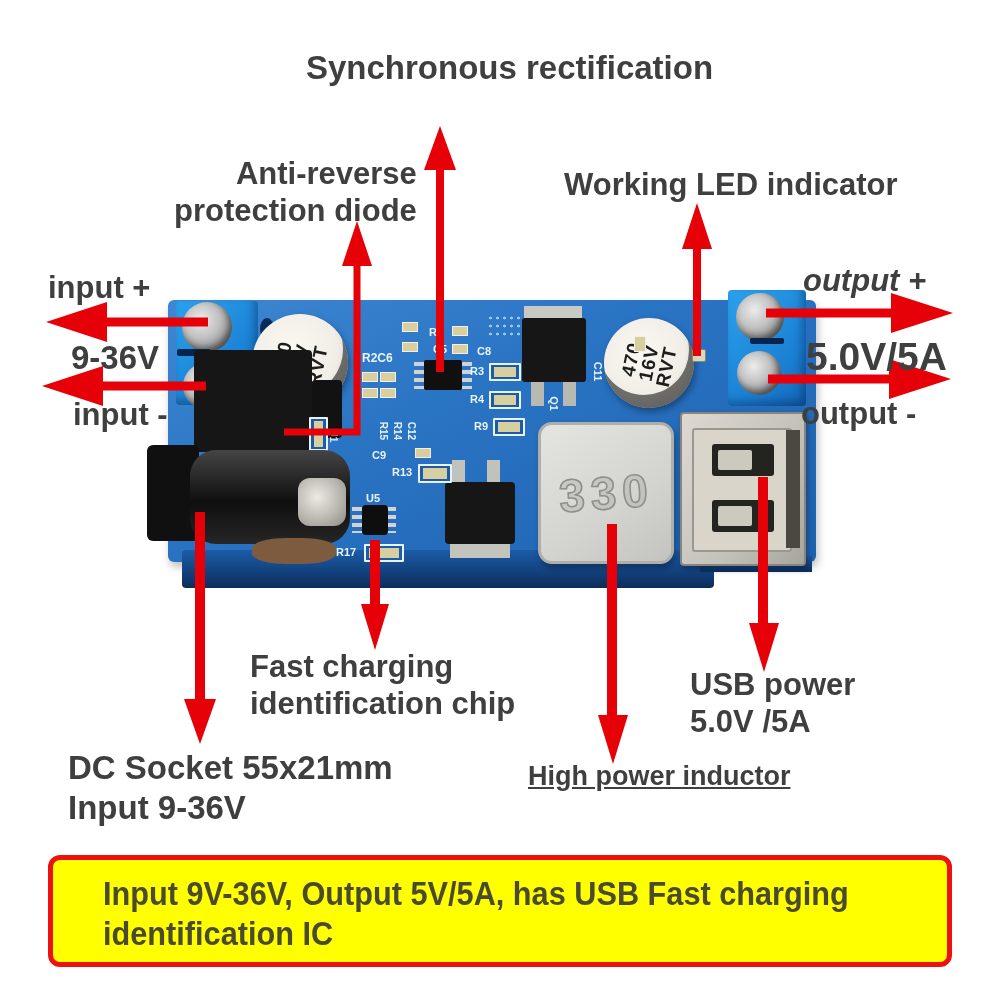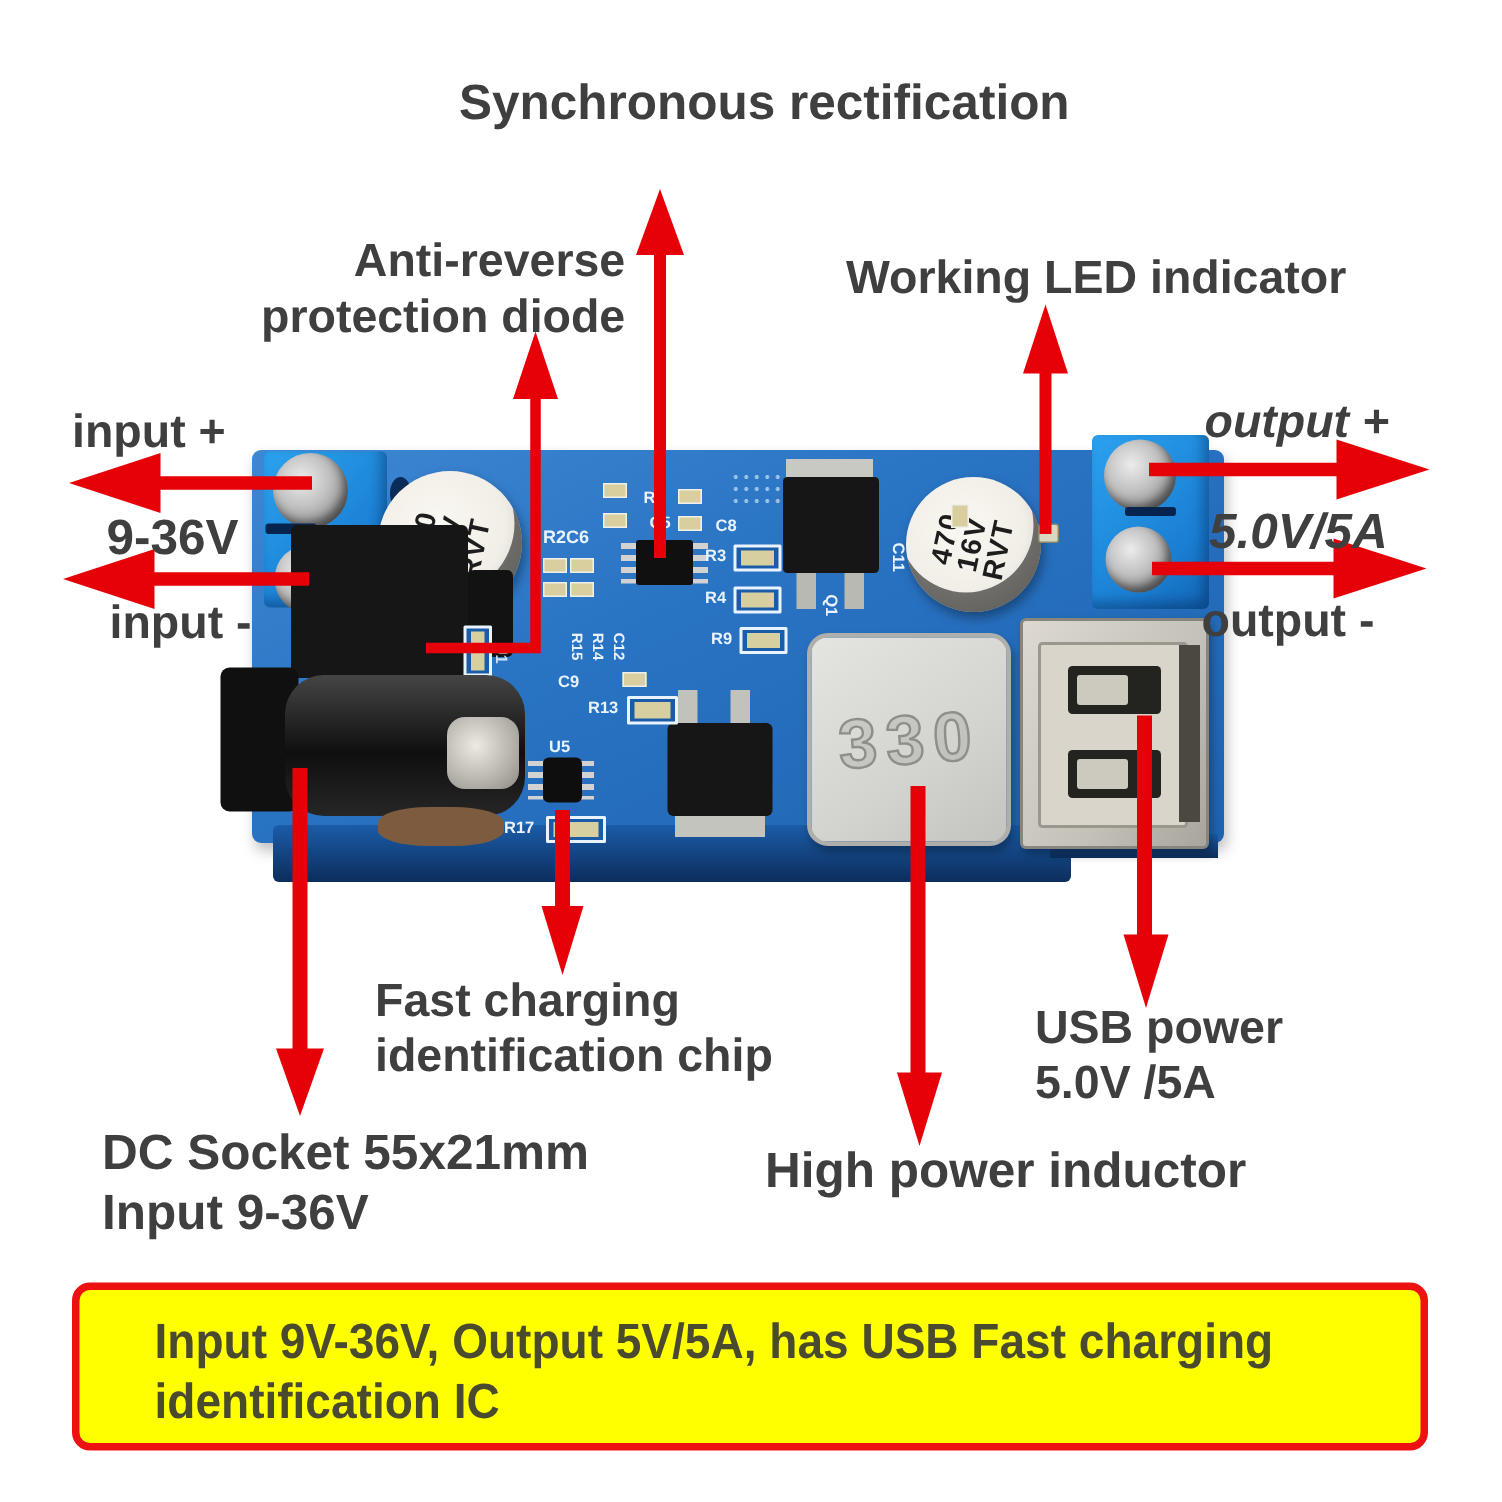--- a/index.html
+++ b/index.html
@@ -217,36 +217,36 @@
     <div>Anti-reverse</div>
     <div>protection diode</div>
   </div>
   <div class="lbl" style="left:564px;top:166px;font-size:31px;">Working LED indicator</div>
 
   <div class="lbl" style="left:48px;top:269px;font-size:31px;">input +</div>
   <div class="lbl" style="left:71px;top:338px;font-size:33px;">9-36V</div>
   <div class="lbl" style="left:73px;top:396px;font-size:31px;">input -</div>
 
   <div class="lbl" style="left:803px;top:262px;font-size:31px;font-style:italic;">output +</div>
-  <div class="lbl" style="left:806px;top:334px;font-size:33px;font-style:italic;">5.0V/5A</div>
+  <div class="lbl" style="left:806px;top:334px;font-size:39px;">5.0V/5A</div>
   <div class="lbl" style="left:801px;top:395px;font-size:31px;">output -</div>
 
   <div class="lbl" style="left:250px;top:648px;font-size:31px;">
     <div>Fast charging</div>
     <div>identification chip</div>
   </div>
   <div class="lbl" style="left:690px;top:666px;font-size:31px;">
     <div>USB power</div>
     <div>5.0V /5A</div>
   </div>
   <div class="lbl" style="left:68px;top:748px;font-size:33px;">
     <div>DC Socket 55x21mm</div>
     <div>Input 9-36V</div>
   </div>
-  <div class="lbl" style="left:510px;top:760px;font-size:33px;">High power inductor</div>
+  <div class="lbl" style="left:528px;top:760px;font-size:27px;text-decoration:underline;">High power inductor</div>
 
   <div class="banner">
     <div class="btxt">
       <div>Input 9V-36V, Output 5V/5A, has USB Fast charging</div>
       <div>identification IC</div>
     </div>
   </div>
 
 </div>
 

